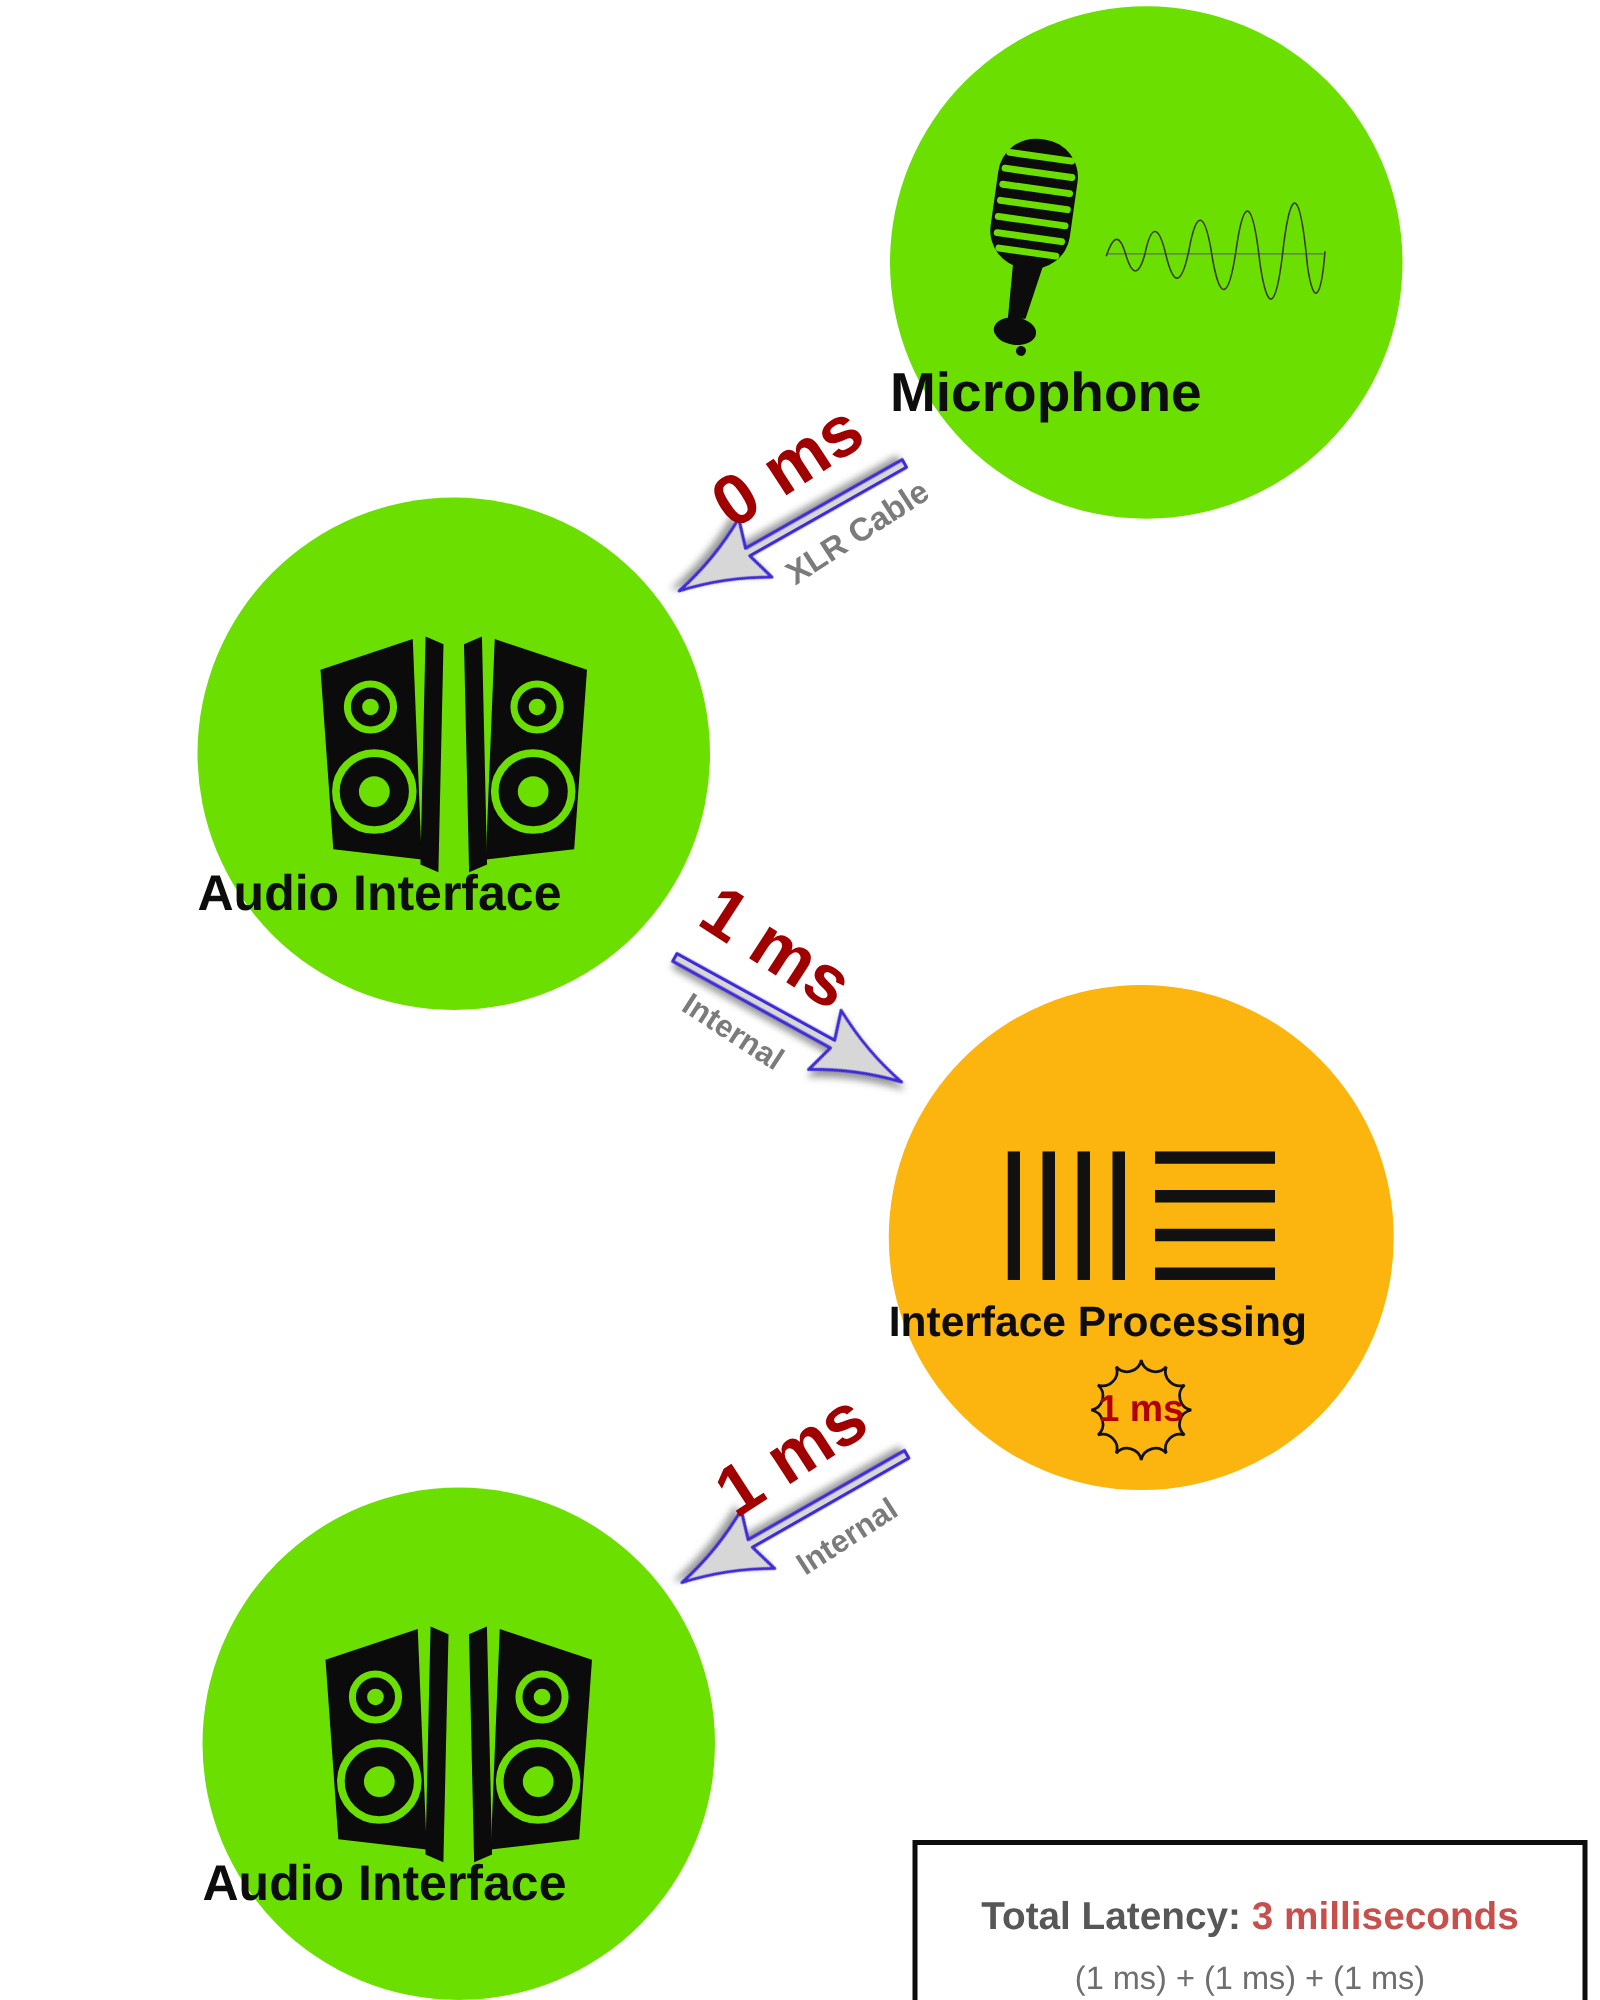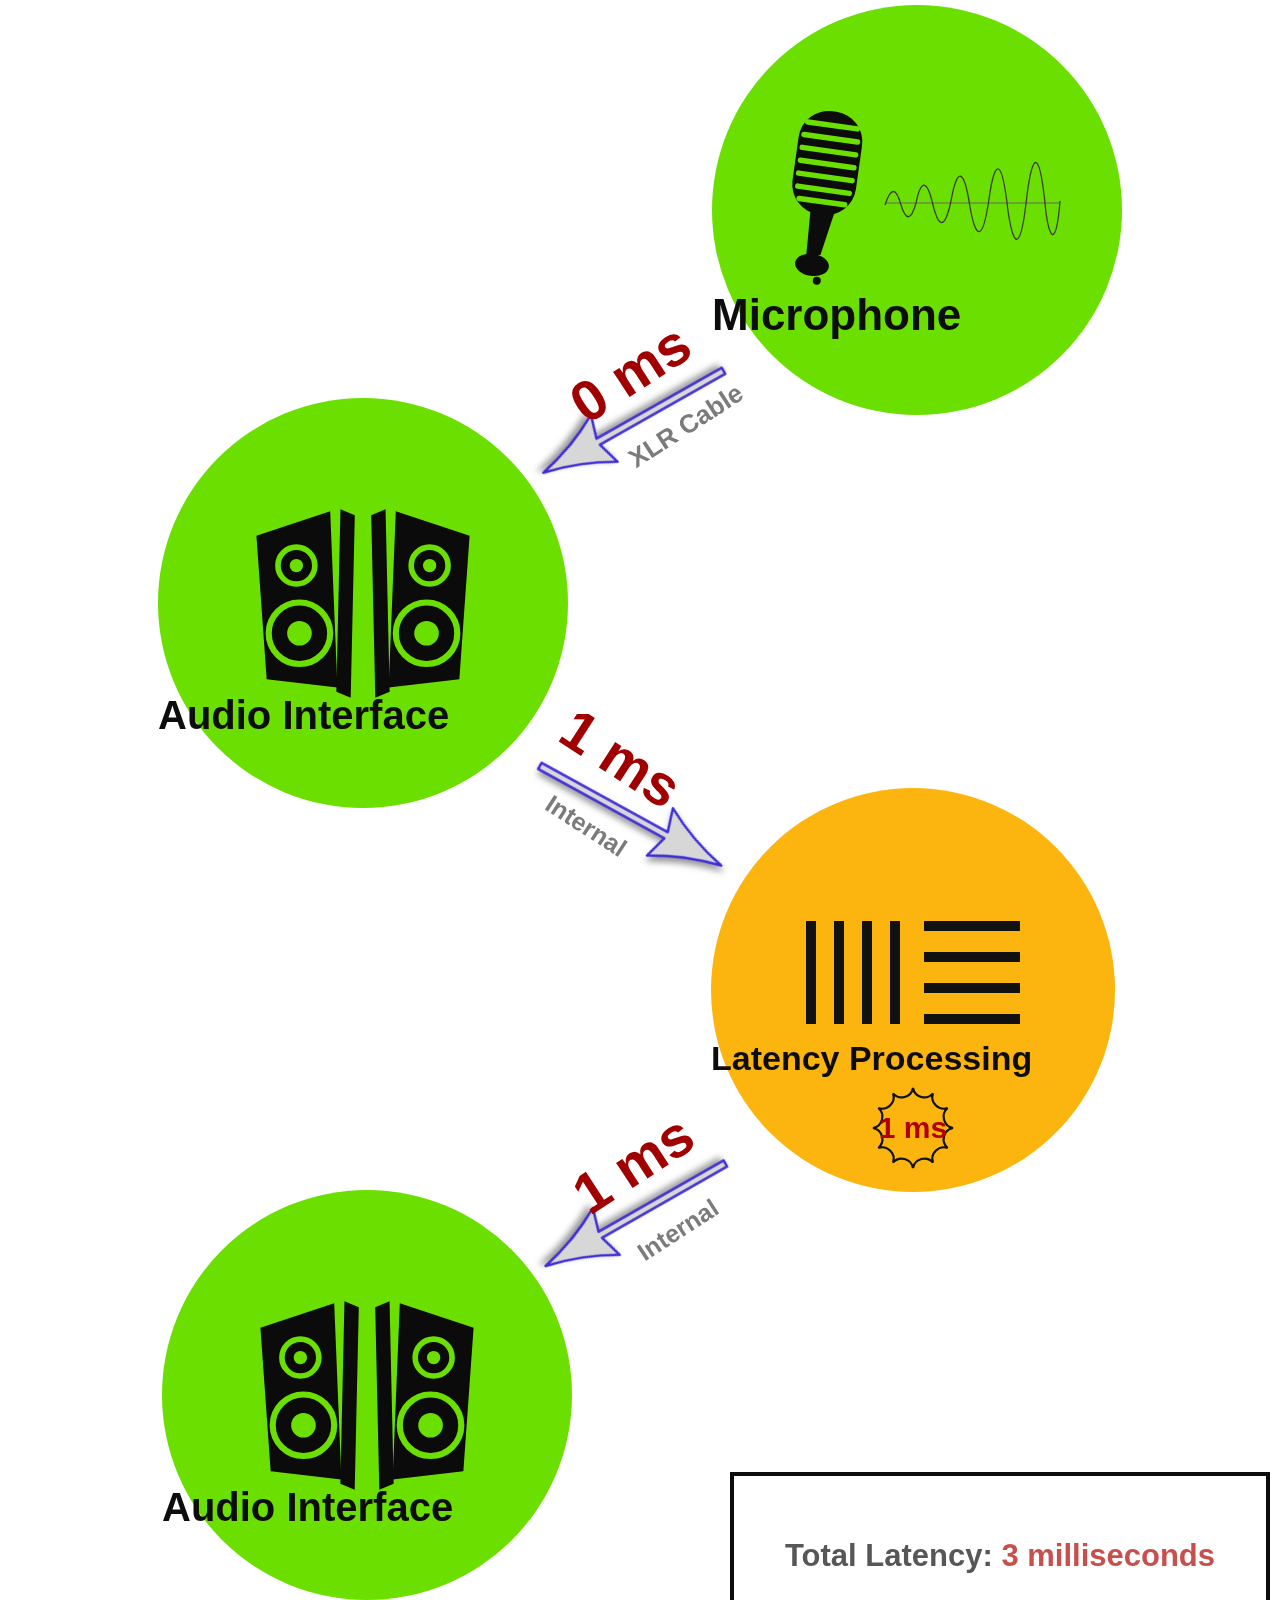--- a/index.html
+++ b/index.html
@@ -112,21 +112,21 @@
         <rect x="0" y="0" width="10" height="103"></rect>
         <rect x="28" y="0" width="10" height="103"></rect>
         <rect x="56" y="0" width="10" height="103"></rect>
         <rect x="84" y="0" width="10" height="103"></rect>
         <rect x="118" y="0" width="96" height="10"></rect>
         <rect x="118" y="31" width="96" height="10"></rect>
         <rect x="118" y="62" width="96" height="10"></rect>
         <rect x="118" y="93" width="96" height="10"></rect>
       </g>
     </svg>
-    <div class="node-label" style="top:253px;font-size:34px;">Latency Processing</div>
+    <div class="node-label" style="top:253px;font-size:34px;">Interface Processing</div>
     <div class="badge" style="left:147px;top:285px;">
       <svg width="110" height="110" viewBox="-55 -55 110 110">
         <path d="M 40 0
                  A 11.5 11.5 0 0 0 34.64 20
                  A 11.5 11.5 0 0 0 20 34.64
                  A 11.5 11.5 0 0 0 0 40
                  A 11.5 11.5 0 0 0 -20 34.64
                  A 11.5 11.5 0 0 0 -34.64 20
                  A 11.5 11.5 0 0 0 -40 0
                  A 11.5 11.5 0 0 0 -34.64 -20
@@ -165,15 +165,16 @@
     </svg>
     <div class="node-label" style="top:296px;font-size:40px;">Audio Interface</div>
   </div>
 
   <div class="total-box">
     <div class="total-line1">
       <span>Total Latency:</span>
       <span> </span>
       <span class="total-value">3 milliseconds</span>
     </div>
+    <div class="total-line2">(1 ms) + (1 ms) + (1 ms)</div>
   </div>
 
 </div>
 
 </body></html>

